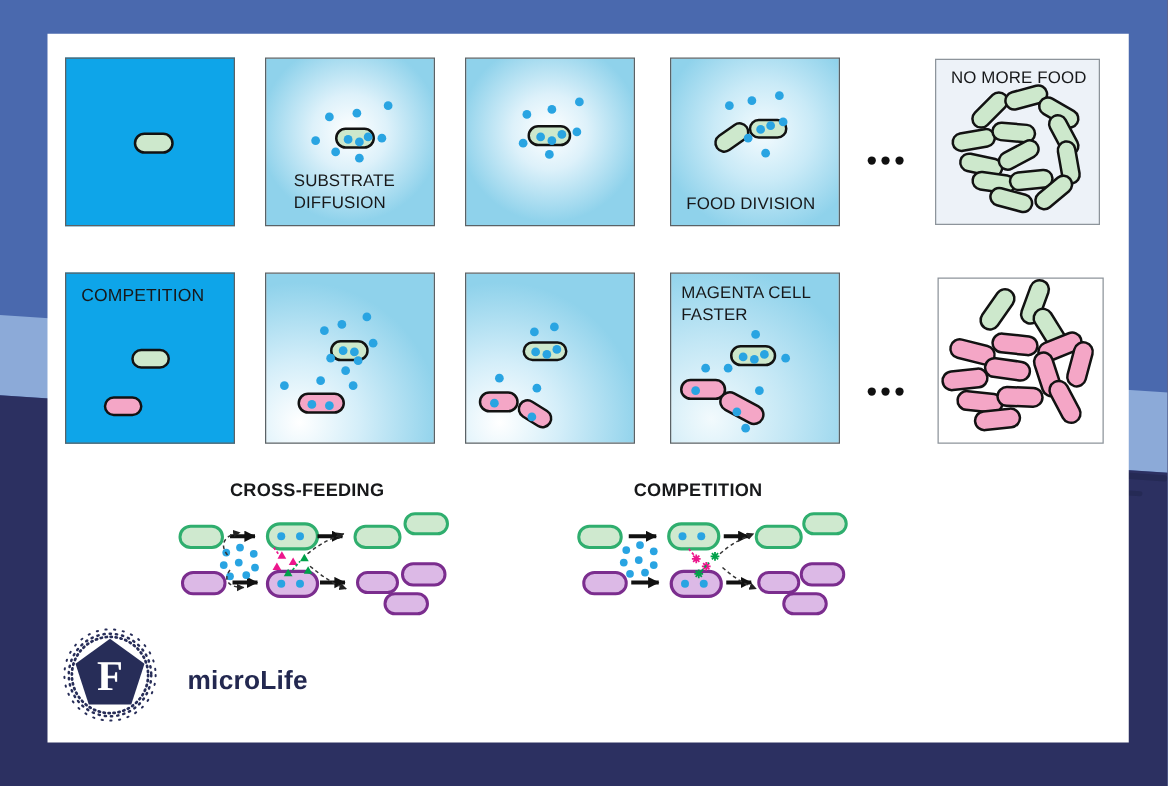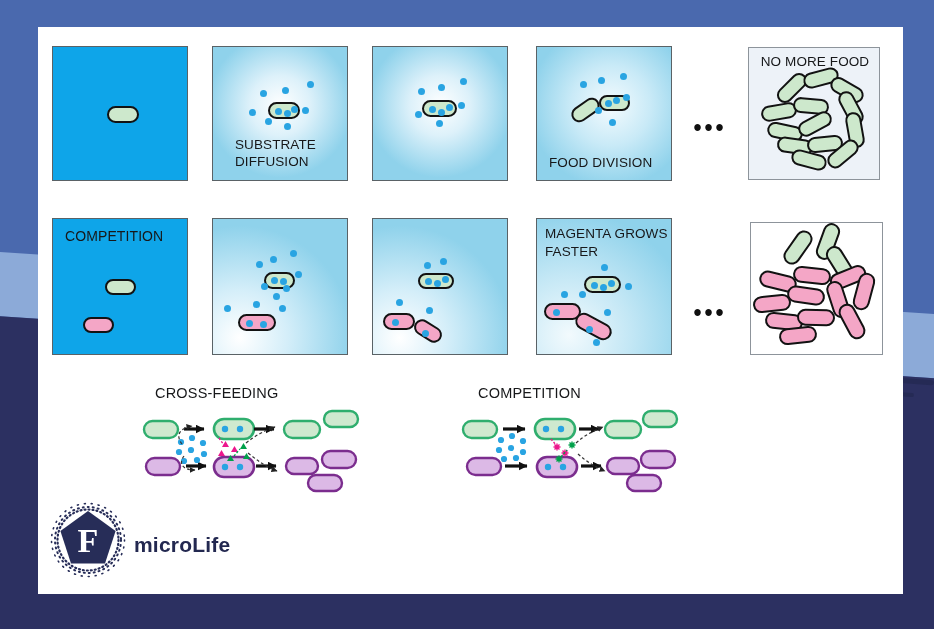--- a/index.html
+++ b/index.html
@@ -19,21 +19,21 @@
   .grad-c {background:radial-gradient(circle at 50% 44%, #ffffff 0%, #ddf1fa 30%, #8fd2eb 72%);}
   .grad-c2{background:radial-gradient(circle at 55% 44%, #f4fbfe 0%, #c9eaf7 38%, #8fd2eb 78%);}
   .grad-bl{background:radial-gradient(circle at 20% 88%, #ffffff 0%, #d4eef9 30%, #8fd2eb 70%);}
   .grad-bl2{background:radial-gradient(circle at 24% 86%, #f2fafd 0%, #c3e7f5 40%, #8fd2eb 80%);}
   .plabel{position:absolute;font-size:13.5px;color:#17181a;line-height:1.3;letter-spacing:.1px;}
   .cap{position:absolute;border:2px solid #121212;border-radius:12px;box-sizing:border-box;}
   .cap.g{background:#cde8cc;}
   .cap.pk{background:#f4a6c6;}
   .dot{position:absolute;width:7px;height:7px;border-radius:50%;background:#29a4e2;}
   .dots3{position:absolute;font-size:23px;font-weight:bold;letter-spacing:3px;color:#101010;}
-  .dtitle{position:absolute;font-size:14.5px;color:#17181a;font-weight:400;letter-spacing:.2px;}
+  .dtitle{position:absolute;font-size:14.5px;color:#17181a;font-weight:700;letter-spacing:.2px;margin-left:29px;}
   .logotext{position:absolute;font-size:21px;font-weight:bold;color:#232850;letter-spacing:.2px;}
   svg{position:absolute;overflow:visible;}
 </style>
 </head>
 <body>
 
 <div class="stage">
 
   <div class="bg">
     <div class="bg-rot">
@@ -145,21 +145,21 @@
       <div class="dot" style="left:69px;top:57px"></div>
       <div class="dot" style="left:51px;top:43px"></div>
       <div class="dot" style="left:67px;top:39px"></div>
       <div class="dot" style="left:19px;top:100px"></div>
       <div class="dot" style="left:49px;top:111px"></div>
       <div class="dot" style="left:53px;top:88px"></div>
       <div class="dot" style="left:23px;top:80px"></div>
     </div>
 
     <div class="panel grad-bl2" style="left:498px;top:191px;width:136px;height:137px">
-      <div class="plabel" style="left:8px;top:6px;width:128px">MAGENTA GROWS FASTER</div>
+      <div class="plabel" style="left:8px;top:6px;width:128px">MAGENTA CELL FASTER</div>
       <div class="cap g" style="left:47px;top:57px;width:37px;height:17px"></div>
       <div class="cap pk" style="left:7px;top:84px;width:37px;height:17px"></div>
       <div class="cap pk" style="left:37px;top:99px;width:39px;height:17px;transform:rotate(28deg)"></div>
       <div class="dot" style="left:54px;top:63px"></div>
       <div class="dot" style="left:63px;top:65px"></div>
       <div class="dot" style="left:71px;top:61px"></div>
       <div class="dot" style="left:64px;top:45px"></div>
       <div class="dot" style="left:42px;top:72px"></div>
       <div class="dot" style="left:88px;top:64px"></div>
       <div class="dot" style="left:16px;top:90px"></div>
@@ -303,16 +303,16 @@
       </g>
     </svg>
 
     <svg style="left:12px;top:474px" width="80" height="80" viewBox="0 0 80 80">
       <circle cx="38" cy="39" r="30.5" fill="none" stroke="#272d58" stroke-width="2.2" stroke-dasharray="1 3" stroke-linecap="round"></circle>
       <circle cx="38" cy="39" r="33" fill="none" stroke="#272d58" stroke-width="2" stroke-dasharray="1 4" stroke-linecap="round"></circle>
       <circle cx="38" cy="39" r="36.5" fill="none" stroke="#272d58" stroke-width="1.6" stroke-dasharray="1 6" stroke-linecap="round"></circle>
       <polygon points="38,10 65.6,30 55,62.5 21,62.5 10.4,30" fill="#272d58"></polygon>
       <text x="38" y="51" text-anchor="middle" font-family="Liberation Serif, serif" font-size="34" font-weight="bold" fill="#ffffff">F</text>
     </svg>
-    <div class="logotext" style="left:96px;top:506px">microLife</div>
+    <div class="logotext" style="left:112px;top:506px">microLife</div>
 
   </div>
 </div>
 
 </body></html>

